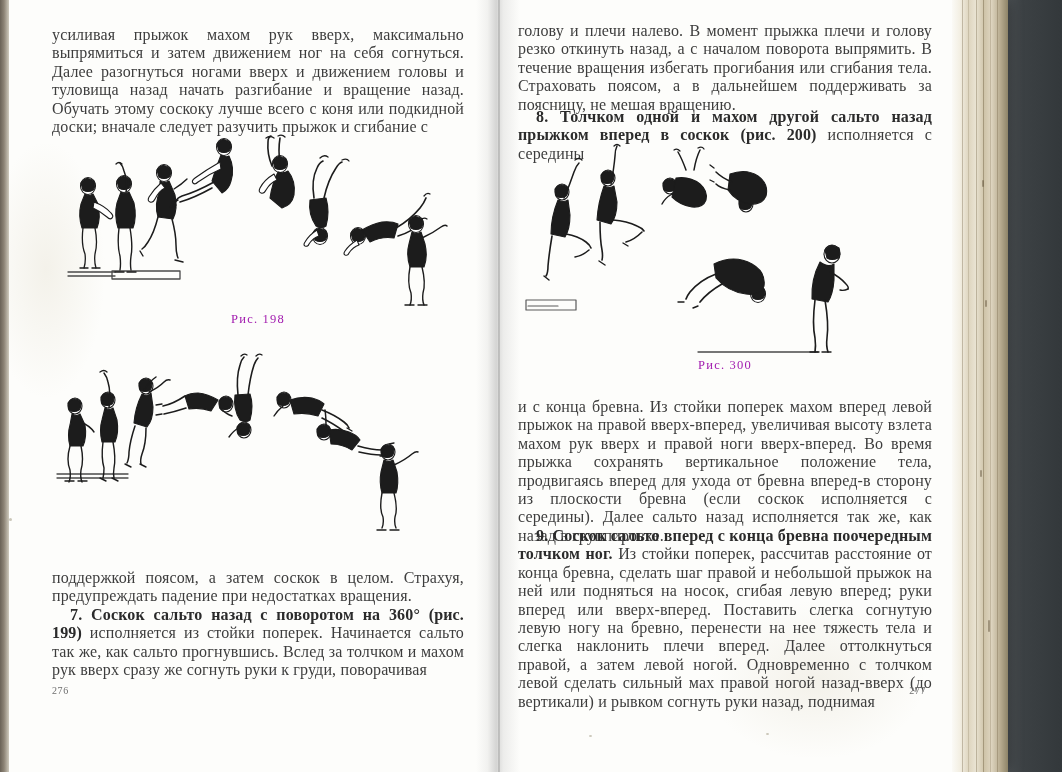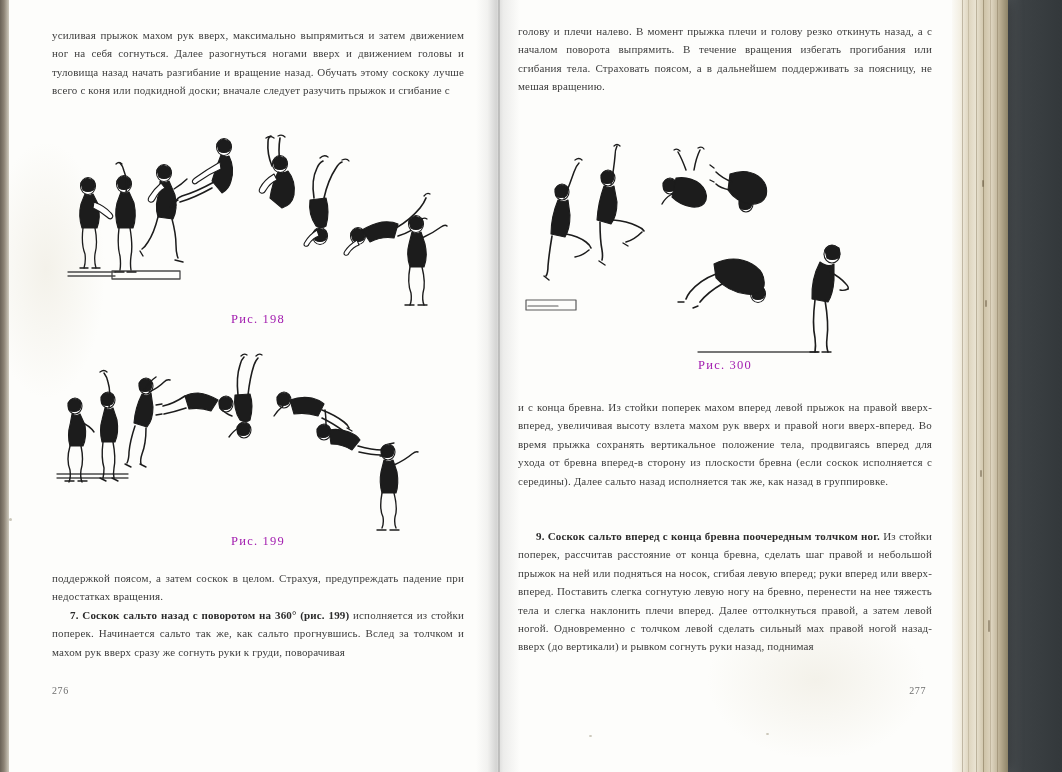--- a/index.html
+++ b/index.html
@@ -106,21 +106,21 @@
     position: absolute;
     top: 0;
     height: 772px;
   }
   .page-left  { left: 46px;  width: 412px; }
   .page-right { left: 512px; width: 414px; }
 
   p.body-text {
     margin: 0;
     color: #3d3d3d;
-    font-size: 11px;
+    font-size: 16px;
     line-height: 18.4px;
     text-align: justify;
     text-indent: 0;
     letter-spacing: .15px;
     font-family: "Liberation Serif", "DejaVu Serif", serif;
   }
   p.indent { text-indent: 18px; }
   b.run-in { color: #2b2b2b; font-weight: bold; }
 
   .fig { position: absolute; left: 0; width: 100%; }
@@ -352,36 +352,38 @@
               <ellipse cx="16" cy="8" rx="7" ry="8" fill="#fff" stroke="#1c1c1c"></ellipse>
               <path d="M9 5 q5 -7 12 -2 q2 6 -1 9 q-5 3 -10 0 Z" fill="#1c1c1c"></path>
               <path d="M12 16 q5 3 9 0 l4 12 q2 12 -1 21 l-14 0 q-3 -11 -1 -21 Z" fill="#1c1c1c"></path>
               <path d="M22 21 q11 -5 18 -11 q4 -3 6 -2" fill="none" stroke="#1c1c1c" stroke-width="1.5"></path>
               <path d="M10 49 q-3 16 1 24 q1 6 -1 11" fill="none" stroke="#1c1c1c" stroke-width="1.4"></path>
               <path d="M22 49 q4 16 1 24 q-1 6 1 11" fill="none" stroke="#1c1c1c" stroke-width="1.4"></path>
               <path d="M5 86 l9 0 M18 86 l9 0" fill="none" stroke="#1c1c1c" stroke-width="1.4"></path>
             </g>
           </g>
         </svg>
-        <div class="fig-caption">Рис. 199</div>
       </div>
 
       <p class="body-text" style="position:absolute; top:569px; left:0; width:412px;">поддержкой поясом, а затем соскок в целом.  Страхуя, предупреждать падение при недостатках вращения.</p>
 
       <p class="body-text indent" style="position:absolute; top:606px; left:0; width:412px;">
         <b class="run-in">7.</b><span>&nbsp;</span><b class="run-in">Соскок сальто назад с поворотом на 360° (рис. 199)</b><span>&nbsp;</span><span>исполняется из стойки поперек. Начинается сальто так же, как сальто прогнувшись. Вслед за толчком и махом рук вверх сразу же согнуть руки к груди, поворачивая</span>
       </p>
 
       <div class="folio folio-left">276</div>
     </div>
 
     <div class="page page-right">
 
       <p class="body-text" style="position:absolute; top:22px; left:0; width:414px;">голову и плечи налево. В момент прыжка плечи и голову резко откинуть назад, а с началом поворота выпрямить. В течение вращения избегать прогибания или сгибания тела. Страховать поясом, а в дальнейшем поддерживать за поясницу, не мешая вращению.</p>
 
+      <p class="body-text indent" style="position:absolute; top:108px; left:0; width:414px;">
+        <b class="run-in">8.</b><span>&nbsp;</span><b class="run-in">Толчком одной и махом другой сальто назад прыжком вперед в соскок (рис. 200)</b><span>&nbsp;</span><span>исполняется с середины</span>
+      </p>
 
       <div class="fig" style="top:140px;">
         <svg width="414" height="220" viewBox="0 0 414 220">
           <g fill="#1c1c1c" stroke="#1c1c1c" stroke-width="1.1" stroke-linejoin="round" stroke-linecap="round">
 
             <g fill="none" stroke="#5a5a5a" stroke-width="1.2">
               <path d="M8 160 L58 160 L58 170 L8 170 Z"></path>
               <path d="M10 166 L40 166"></path>
             </g>
 

